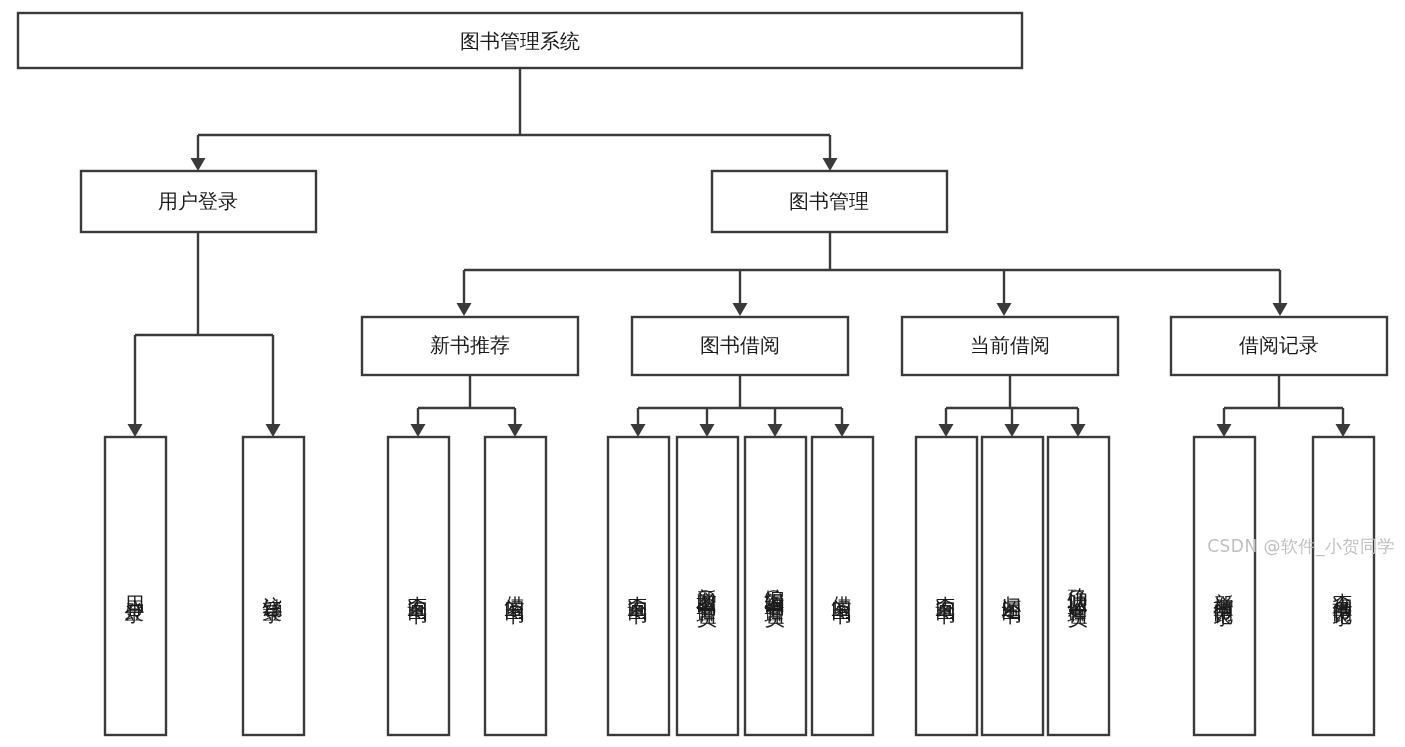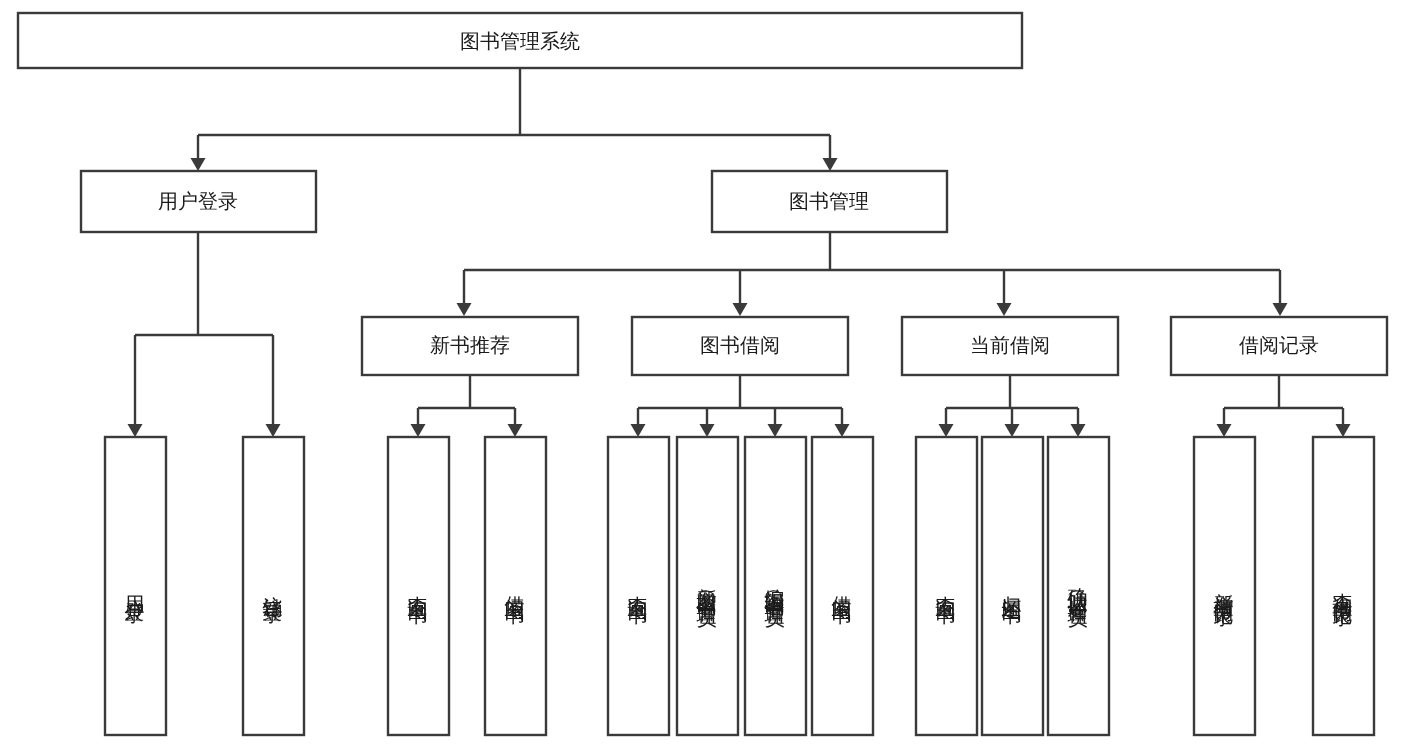--- a/index.html
+++ b/index.html
@@ -230,13 +230,14 @@
       <rect class="node-box" x="1194" y="437" width="61" height="298"></rect>
       <text class="node-label-vertical" x="1224" y="586">新增借阅记录</text>
     </g>
     <g>
       <rect class="node-box" x="1313" y="437" width="61" height="298"></rect>
       <text class="node-label-vertical" x="1343" y="586">查询借阅记录</text>
     </g>
 
   </svg>
 
+  <div class="watermark">CSDN @软件_小贺同学</div>
 </div>
 
 </body></html>

